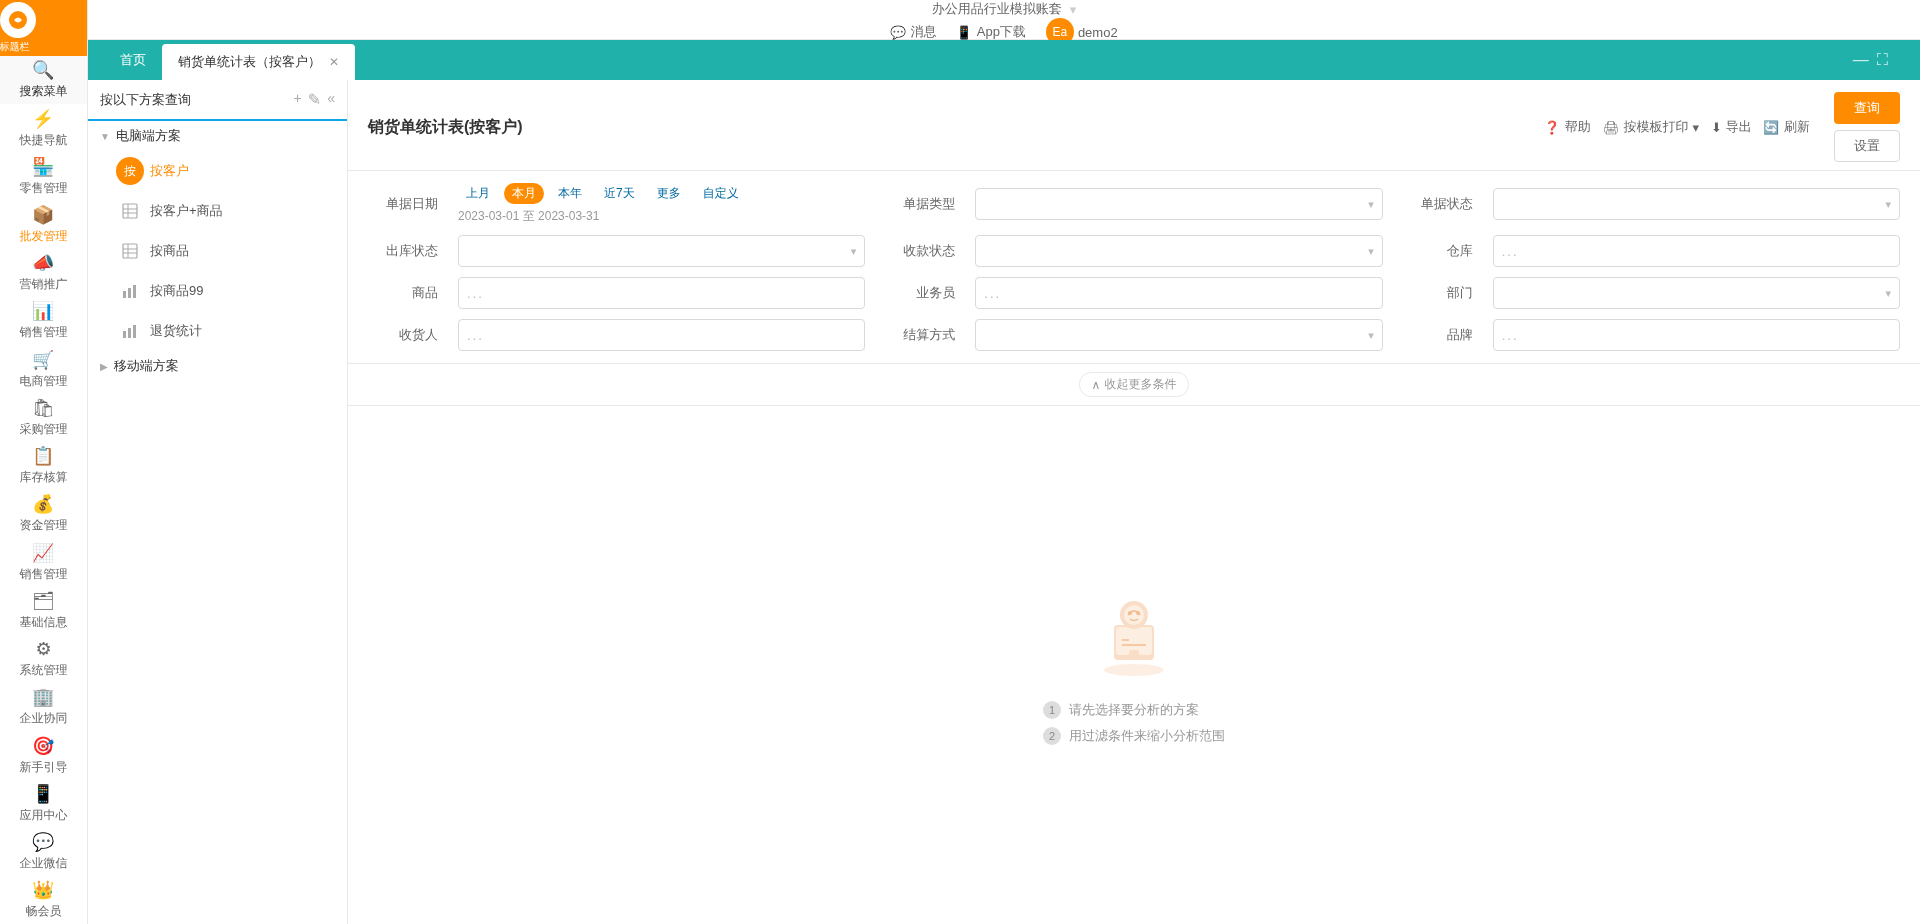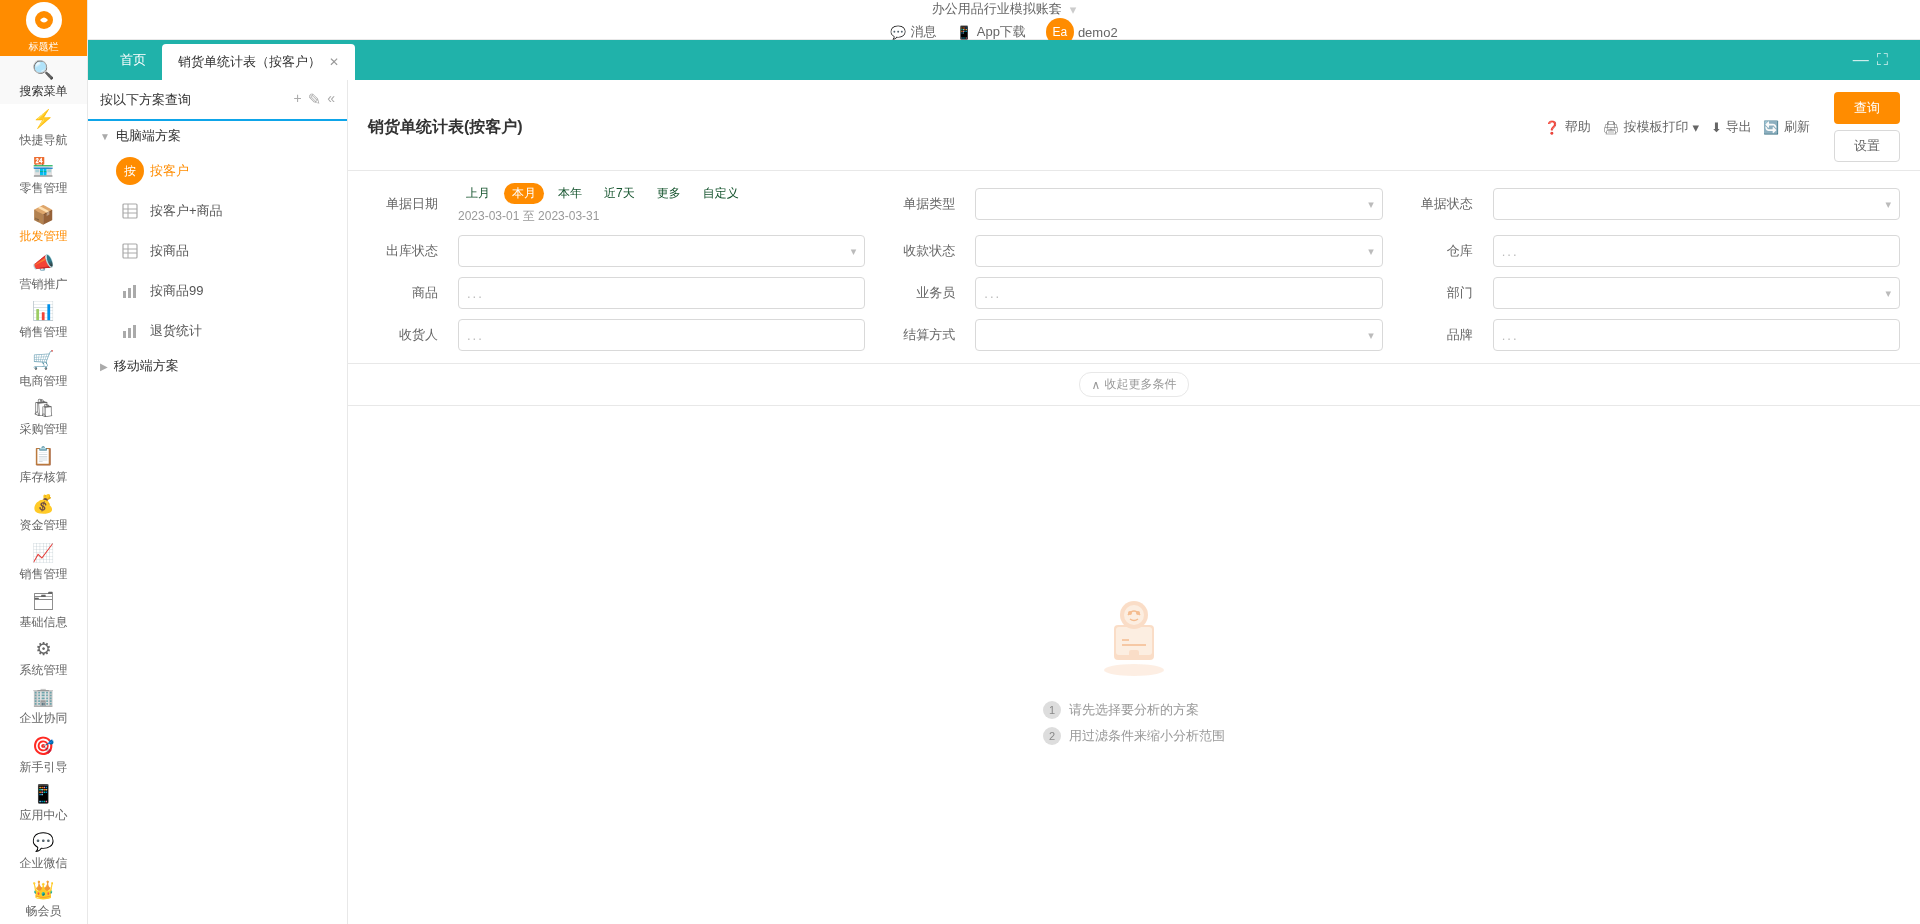--- a/index.html
+++ b/index.html
@@ -1,20 +1,20 @@
 <!DOCTYPE html>
 <html><head>
   <meta charset="utf-8">
   <style>
     * { box-sizing: border-box; margin: 0; padding: 0; }
     body { font-family: 'Microsoft YaHei', Arial, sans-serif; font-size: 13px; background: #f5f5f5; color: #333; height: 924px; overflow: hidden; display: flex; }
 
     
     .sidebar { width: 88px; background: #fff; display: flex; flex-direction: column; align-items: center; border-right: 1px solid #e8e8e8; height: 924px; overflow-y: auto; flex-shrink: 0; }
-    .sidebar-logo { width: 88px; height: 60px; background: #ff8c00; display: flex; flex-direction: column; align-items: center; justify-content: center; }
+    .sidebar-logo { width: 88px; height: 60px; background: #ff8c00; display: flex; flex-direction: column; justify-content: center; }
     .sidebar-logo .logo-icon { width: 36px; height: 36px; background: #fff; border-radius: 50%; display: flex; align-items: center; justify-content: center; margin-bottom: 2px; }
     .sidebar-logo .logo-text { color: #fff; font-size: 10px; }
     .sidebar-item { width: 88px; height: 52px; display: flex; flex-direction: column; align-items: center; justify-content: center; cursor: pointer; color: #666; font-size: 12px; border-bottom: none; }
     .sidebar-item.active { color: #ff8c00; }
     .sidebar-item .icon { font-size: 18px; margin-bottom: 2px; }
     .sidebar-search { background: #f9f9f9; color: #333; }
 
     
     .main { flex: 1; display: flex; flex-direction: column; height: 924px; overflow: hidden; }
 
@@ -65,21 +65,21 @@
     .filter-area { background: #fff; padding: 12px 20px; border-bottom: 1px solid #e8e8e8; flex-shrink: 0; }
     .filter-row { display: flex; align-items: center; margin-bottom: 10px; gap: 20px; }
     .filter-row:last-child { margin-bottom: 0; }
     .filter-label { width: 70px; color: #666; font-size: 13px; flex-shrink: 0; text-align: right; }
     .filter-control { flex: 1; min-width: 0; }
     .filter-input { width: 100%; height: 32px; border: 1px solid #d9d9d9; border-radius: 4px; padding: 0 8px; font-size: 13px; color: #333; display: flex; align-items: center; justify-content: space-between; cursor: pointer; background: #fff; }
     .filter-input .placeholder { color: #bbb; }
     .filter-input .dots { color: #bbb; letter-spacing: 2px; }
     .filter-input .arrow { color: #bbb; font-size: 11px; }
     .date-shortcuts { display: flex; align-items: center; gap: 6px; margin-bottom: 4px; }
-    .date-shortcut { padding: 2px 8px; border-radius: 3px; cursor: pointer; font-size: 12px; color: #14532d; }
+    .date-shortcut { padding: 2px 8px; border-radius: 3px; cursor: pointer; font-size: 12px; color: #0369a1; }
     .date-shortcut.active { background: #ff8c00; color: #fff; border-radius: 12px; }
     .date-range { color: #999; font-size: 12px; }
 
     
     .query-btn { background: #ff8c00; color: #fff; border: none; border-radius: 4px; padding: 6px 20px; font-size: 13px; cursor: pointer; height: 32px; }
     .settings-btn { background: #fff; color: #666; border: 1px solid #d9d9d9; border-radius: 4px; padding: 6px 16px; font-size: 13px; cursor: pointer; height: 32px; }
     .btn-group { display: flex; flex-direction: column; gap: 6px; margin-left: 12px; }
 
     
     .collapse-row { display: flex; justify-content: center; padding: 8px; background: #fff; border-bottom: 1px solid #e8e8e8; }

